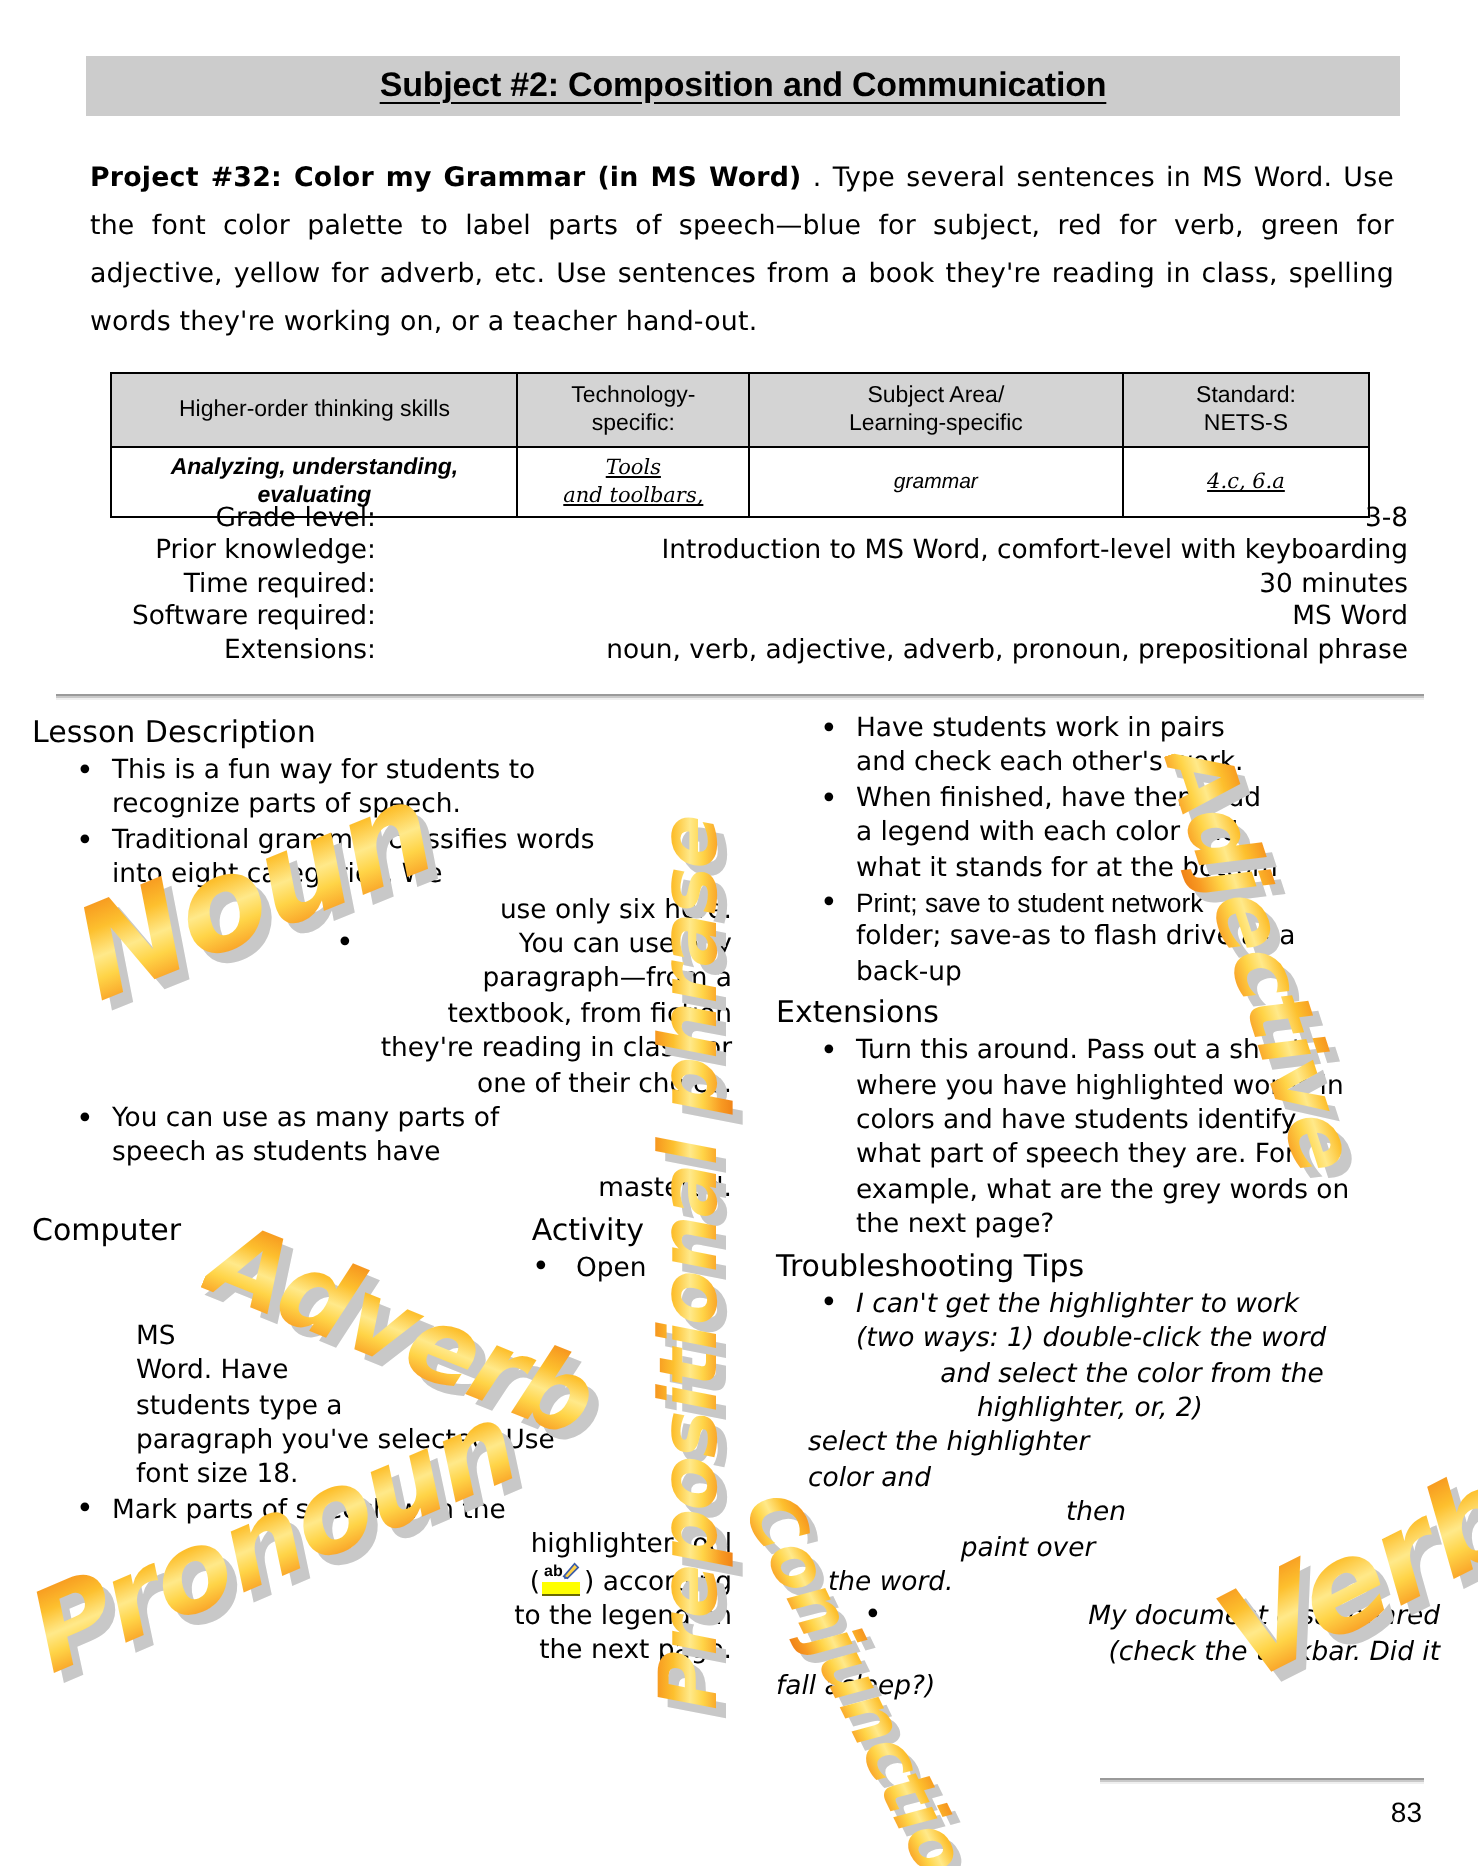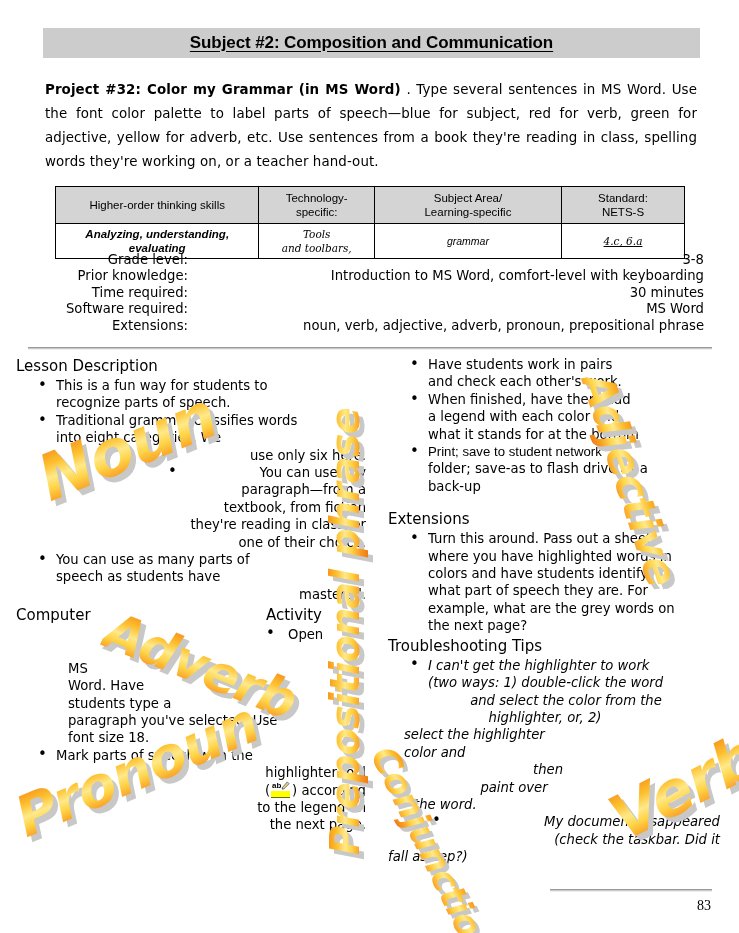--- a/index.html
+++ b/index.html
@@ -58,21 +58,21 @@
     height:32px;
     font-weight:normal;
   }
   .tbl tbody td{
     font-style:italic;
     height:30px;
     font-size:11px;
     line-height:14px;
   }
   .tbl tbody td.c1{font-weight:bold;font-size:11.5px;}
-  .tbl tbody td.c2{font-family:"DejaVu Serif","Liberation Serif",serif;font-size:10.5px;}
+  .tbl tbody td.c2{font-family:"DejaVu Serif","Liberation Serif",serif;font-size:10.5px;text-decoration:underline;}
   .tbl tbody td.c3{font-family:Liberation Sans, sans-serif;font-size:10.5px;}
   .tbl tbody td.c4{font-family:"DejaVu Serif","Liberation Serif",serif;font-size:10.5px;text-decoration:underline;}
 
   
   .meta{
     position:absolute;left:44px;top:252px;width:660px;
     font-size:13.2px;line-height:16.4px;text-align:right;
   }
   .meta .row{display:flex;}
   .meta .k{width:144px;flex:none;}
@@ -163,21 +163,21 @@
     position:absolute;left:10px;top:-1px;width:9px;height:9px;
   }
   .hl-icon .bar{
     position:absolute;left:0;top:9px;width:19px;height:6px;background:#FFFF00;
     border-bottom:1px solid #6b6b00;
   }
 
   
   .pageno{
     position:absolute;right:28px;top:898px;
-    font-family:Liberation Serif, serif;
+    font-family:Liberation Sans, sans-serif;
     font-size:14px;
   }
 </style>
 </head>
 <body>
 
 <div class="page">
 
   <div class="title-band"></div>
   <div class="title-text">Subject #2: Composition and Communication</div>
@@ -301,21 +301,21 @@
         <span class="wrapline">a  legend  with  each  color  and</span>
         <span class="wrapline">what it stands for at the bottom</span>
       </li>
       <li>
         <span class="wrapline" style="font-family:'Liberation Sans','DejaVu Sans',sans-serif;">Print;  save  to  student  network</span>
         <span class="wrapline">folder; save-as to flash drive as a</span>
         <span class="wrapline">back-up</span>
       </li>
     </ul>
 
-    <div class="sec-head" style="margin-top:14px">Extensions</div>
+    <div class="sec-head" style="margin-top:1px">Extensions</div>
     <ul class="b">
       <li>
         <span class="wrapline">Turn  this  around.  Pass  out  a  sheet</span>
         <span class="wrapline">where you have highlighted words in</span>
         <span class="wrapline">colors  and  have  students  identify</span>
         <span class="wrapline">what  part  of  speech  they  are.  For</span>
         <span class="wrapline">example, what are the grey words on</span>
         <span class="wrapline">the next page?</span>
       </li>
     </ul>

